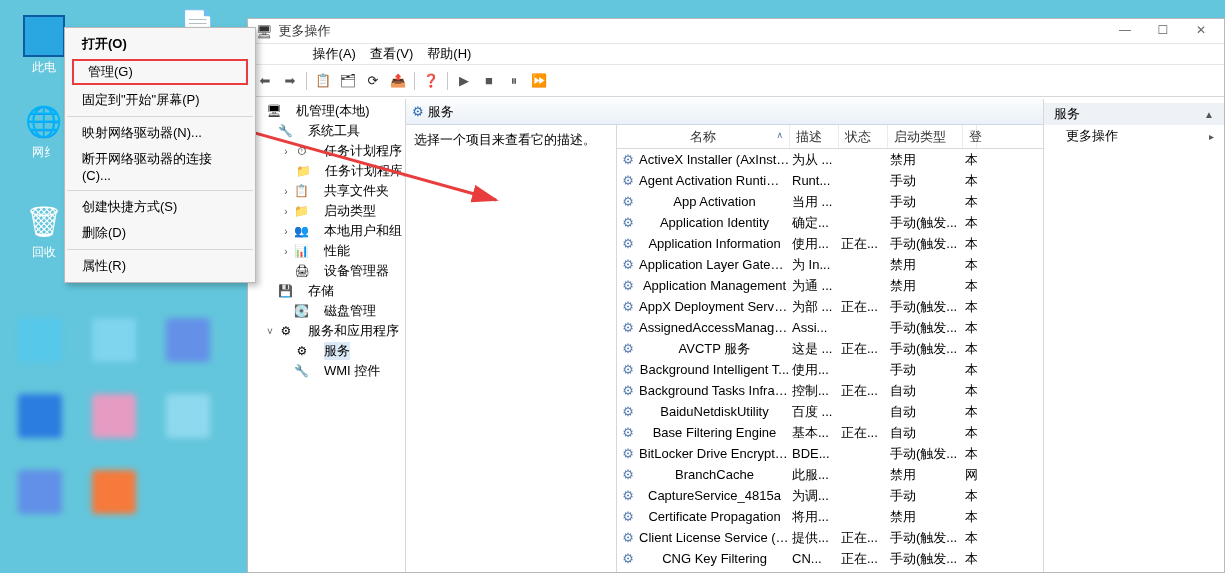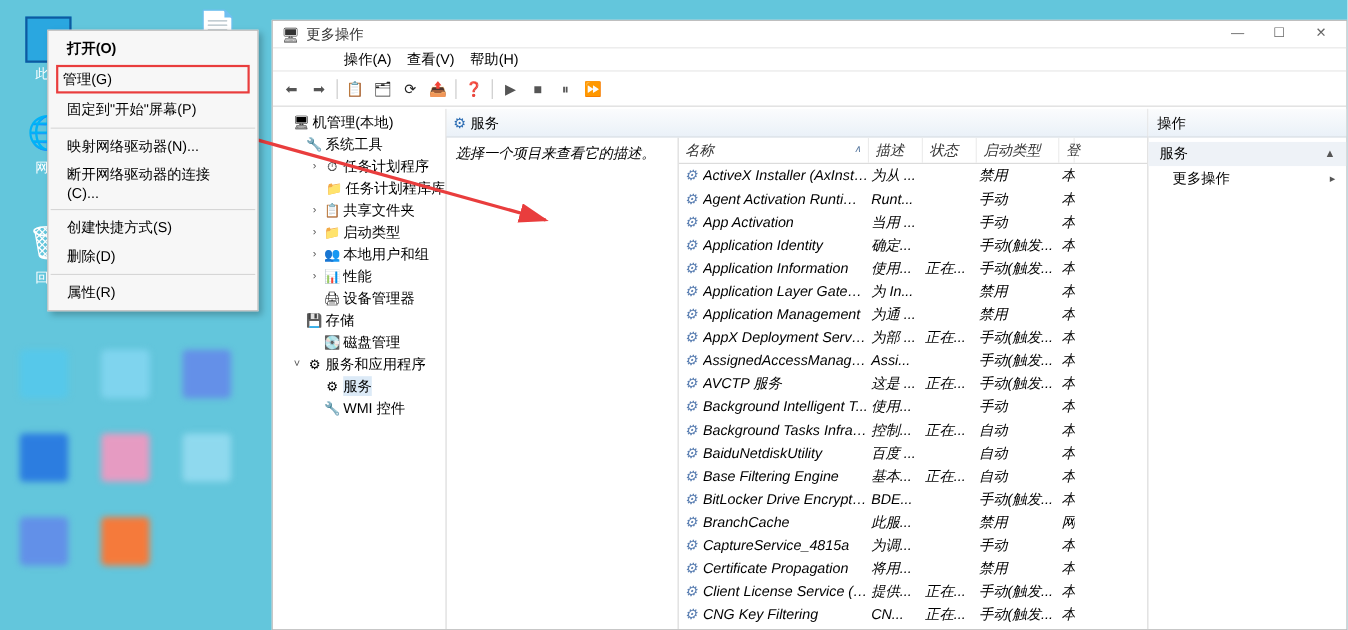--- a/index.html
+++ b/index.html
@@ -9,57 +9,57 @@
   .desktop-icon { position:absolute; width:50px; text-align:center; color:#fff; font-size:12px; }
   .desktop-icon .ic { width:42px; height:42px; margin:0 auto 2px; display:flex; align-items:center; justify-content:center; font-size:30px; }
   .di1 { left:19px; top:15px; } .di1 .ic{ background:#2aa7e0; border:2px solid #0e5aa0;}
   .di2 { left:97px; top:15px; } .di2 .ic{ color:#1fd321;}
   .di3 { left:173px; top:4px; } .di3 .ic{ color:#2b579a;}
   .di4 { left:19px; top:100px;} .di4 .ic{ color:#2d70d6}
   .di5 { left:19px; top:200px;} .di5 .ic{ color:#fff;}
   .blurred { position:absolute; width:44px; height:44px; filter:blur(3px); border-radius:4px;}
 
   
-  .ctx-menu { position:absolute; left:43px; top:27px; width:192px; background:#f7f7f7; border:1px solid #bababa; box-shadow:3px 3px 6px rgba(0,0,0,.25); z-index:30; padding:3px 1px; }
+  .ctx-menu { position:absolute; left:64px; top:27px; width:192px; background:#f7f7f7; border:1px solid #bababa; box-shadow:3px 3px 6px rgba(0,0,0,.25); z-index:30; padding:3px 1px; }
   .ctx-item { font-size:13px; padding:4px 16px; color:#000; cursor:default; }
   .ctx-item.bold { font-weight:700; }
-  .ctx-item.highlight { border:2px solid #e93d3d; margin:2px 6px; padding:2px 4px;}
+  .ctx-item.highlight { border:2px solid #e93d3d; margin:2px 6px; padding:2px 14px;}
   .ctx-sep { height:0; border-top:1px solid #d6d6d6; margin:3px 1px;}
 
   
   .app-window { position:absolute; left:247px; top:18px; right:0; bottom:0; background:#fff; border:1px solid #b9b9b9; overflow:hidden;}
   .titlebar { height:24px; display:flex; align-items:center; padding:0 8px; font-size:13px; color:#333; gap:6px; position:relative;}
   .titlebar .win-ctl { position:absolute; right:4px; top:0; display:flex; }
   .titlebar .win-ctl span { width:38px; height:22px; display:flex; align-items:center; justify-content:center; font-size:12px; color:#666;}
   .menubar { height:22px; display:flex; align-items:center; padding:0 8px; gap:14px; font-size:13px; color:#000; border-top:1px solid #e6e6e6; border-bottom:1px solid #e6e6e6;}
   .toolbar { height:32px; display:flex; align-items:center; padding:2px 6px; gap:3px; border-bottom:1px solid #d7d7d7;}
   .tbtn { width:22px; height:22px; border:1px solid transparent; display:flex; align-items:center; justify-content:center; font-size:13px; color:#555;}
   .tbtn.en{ color:#222;}
   .tsep { width:0; height:18px; border-left:1px solid #c7c7c7; margin:0 2px;}
 
   .app-body { position:absolute; top:80px; left:0; right:0; bottom:0; display:flex; }
 
   .tree-pane { width:158px; border-right:1px solid #d7d7d7; overflow:hidden; font-size:13px; padding-top:2px;}
   .tree-row { display:flex; align-items:center; height:20px; padding-left:4px; gap:2px;}
   .tree-row .exp { width:12px; text-align:center; color:#555; font-size:10px;}
   .tree-row .ti { width:16px; height:16px; display:inline-flex; align-items:center; justify-content:center; font-size:12px;}
-  .tree-row .lbl{ white-space:nowrap;}
+  .tree-row .lbl{ white-space:nowrap;margin-left:12px;}
   .tree-row.sel .lbl{ background:#dceaf7;}
   .ind1{ padding-left:16px;} .ind2{ padding-left:32px;} .ind3{ padding-left:46px;}
 
   .center-pane { flex:1; display:flex; flex-direction:column; border-right:1px solid #d7d7d7;}
   .center-header { height:26px; background:linear-gradient(#fbfcfd,#eaf1f8); border-bottom:1px solid #cfd7e0; display:flex; align-items:center; padding-left:6px; font-size:13px; gap:4px;}
   .center-header .mag{ color:#2a6bb2;}
-  .center-content { flex:1; display:flex; overflow:hidden;font-style:italic;}
+  .center-content { flex:1; display:flex; overflow:hidden;}
   .desc-col { width:211px; padding:6px 8px; font-size:13px; color:#000; border-right:1px solid #d7d7d7;}
   .svc-col { flex:1; overflow:hidden; position:relative;}
   .svc-head { display:flex; height:24px; border-bottom:1px solid #d9d9d9; font-size:13px; color:#333;}
   .svc-head .hc { padding:3px 6px; border-right:1px solid #ebebeb; position:relative;}
   .hc.sorted::after{ content:"∧"; font-size:9px; color:#5a7aa0; position:absolute; right:6px; top:5px;}
-  .c-name{width:173px;} .c-desc{width:49px;} .c-stat{width:49px;} .c-start{width:75px;} .c-log{width:14px;}
+  .c-name{width:173px;text-align:center;} .c-desc{width:49px;} .c-stat{width:49px;} .c-start{width:75px;} .c-log{width:14px;}
   .svc-list { overflow:hidden;}
   .svc-row { display:flex; height:21px; align-items:center; font-size:13px; color:#000;}
   .svc-row .gi{ width:16px;height:16px; margin:0 3px; display:inline-flex;align-items:center;justify-content:center; color:#5b7fb2;}
   .svc-row .c-name{ white-space:nowrap; overflow:hidden; text-overflow:ellipsis;}
   .svc-row .c-desc, .svc-row .c-stat, .svc-row .c-start, .svc-row .c-log{ white-space:nowrap; overflow:hidden; text-overflow:ellipsis; padding-left:2px;}
 
   .right-pane { width:180px; display:flex; flex-direction:column;}
   .right-pane .rh { height:26px; background:linear-gradient(#fbfcfd,#eaf1f8); border-bottom:1px solid #cfd7e0; display:flex; align-items:center; padding:0 8px; font-size:13px;}
   .right-pane .rbox{ padding:4px 0;}
   .rrow{ height:22px; display:flex; align-items:center; justify-content:space-between; padding:0 10px; font-size:13px;}
@@ -388,21 +388,20 @@
                 <span class="c-stat">正在...</span>
                 <span class="c-start">手动(触发...</span>
                 <span class="c-log">本</span>
               </div>
             </div>
         </div>
       </div>
     </div>
 
     <div class="right-pane">
-      <div class="rh">操作</div>
       <div class="rbox">
         <div class="rrow hd">
           <span>服务</span>
           <span class="chev">▲</span>
         </div>
         <div class="rrow act">
           <span>更多操作</span>
           <span class="chev">▸</span>
         </div>
       </div>

